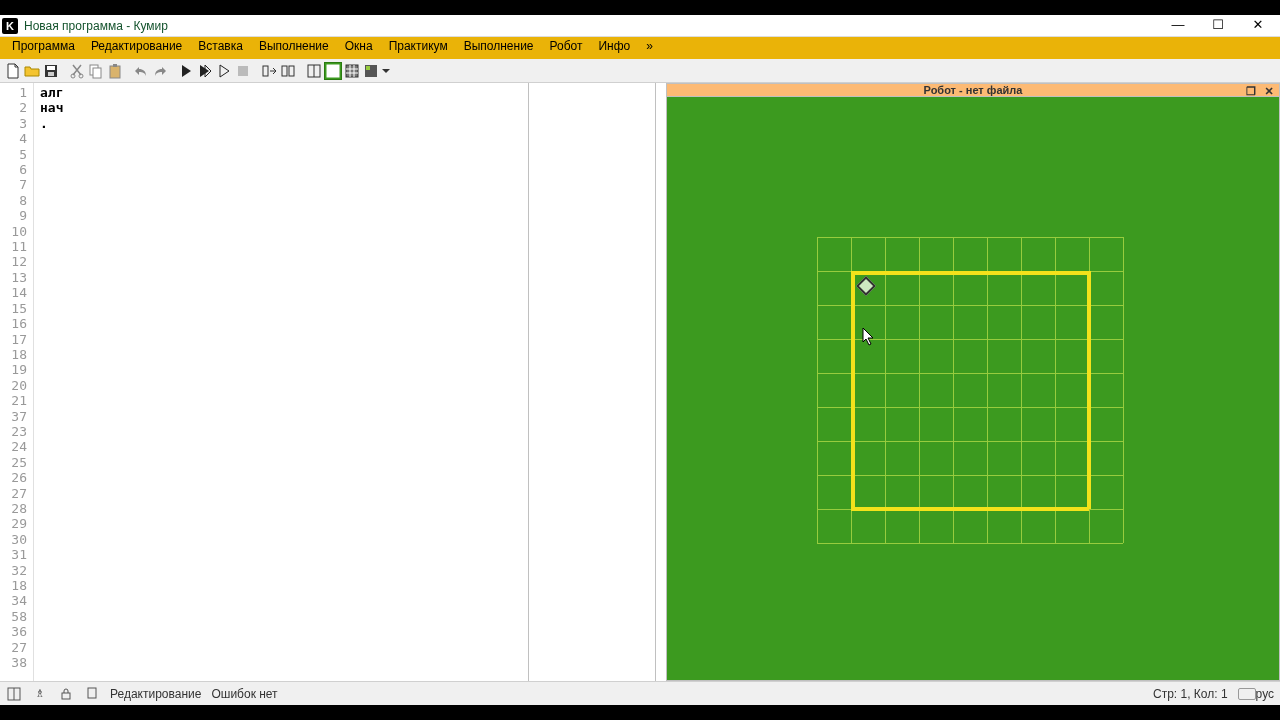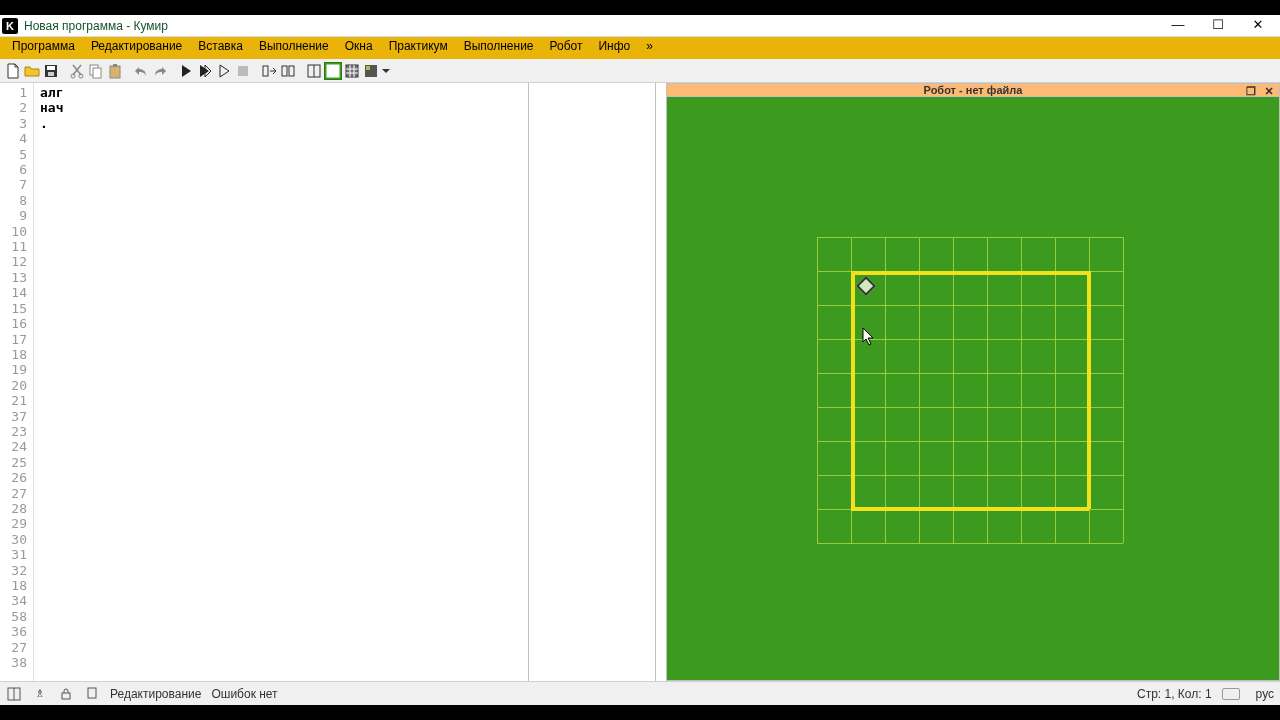--- a/index.html
+++ b/index.html
@@ -43,21 +43,21 @@
 .grid-line-h { height: 1px; width: 306px; }
 .grid-line-v { width: 1px; height: 306px; }
 .grid-wall { position: absolute; background: #f3e21b; }
 .robot { position: absolute; width: 14px; height: 14px; background: #cfeac2; border: 2px solid #333; transform: rotate(45deg); }
 
 
 .statusbar { height: 24px; background: #f0f0f0; display: flex; align-items: center; padding: 0 6px; gap: 10px; border-top: 1px solid #d0d0d0; font-size: 12px; color: #333; }
 .statusbar .sicon { width: 16px; height: 16px; display: flex; align-items: center; justify-content: center; font-size: 11px; }
 .statusbar .sicon svg { width: 14px; height: 14px; }
 .statusbar .flex { flex: 1; }
-.statusbar .lang { display: flex; align-items: center; gap: 16px; }
+.statusbar .lang { display: flex; align-items: center; gap: 0; }
 .kbd { width: 18px; height: 12px; border: 1px solid #999; border-radius: 2px; }
 </style>
 </head>
 <body>
 
 <div class="frame">
 
   <div class="titlebar">
     <div class="appicon">K</div>
     <div class="title">Новая программа - Кумир</div>

